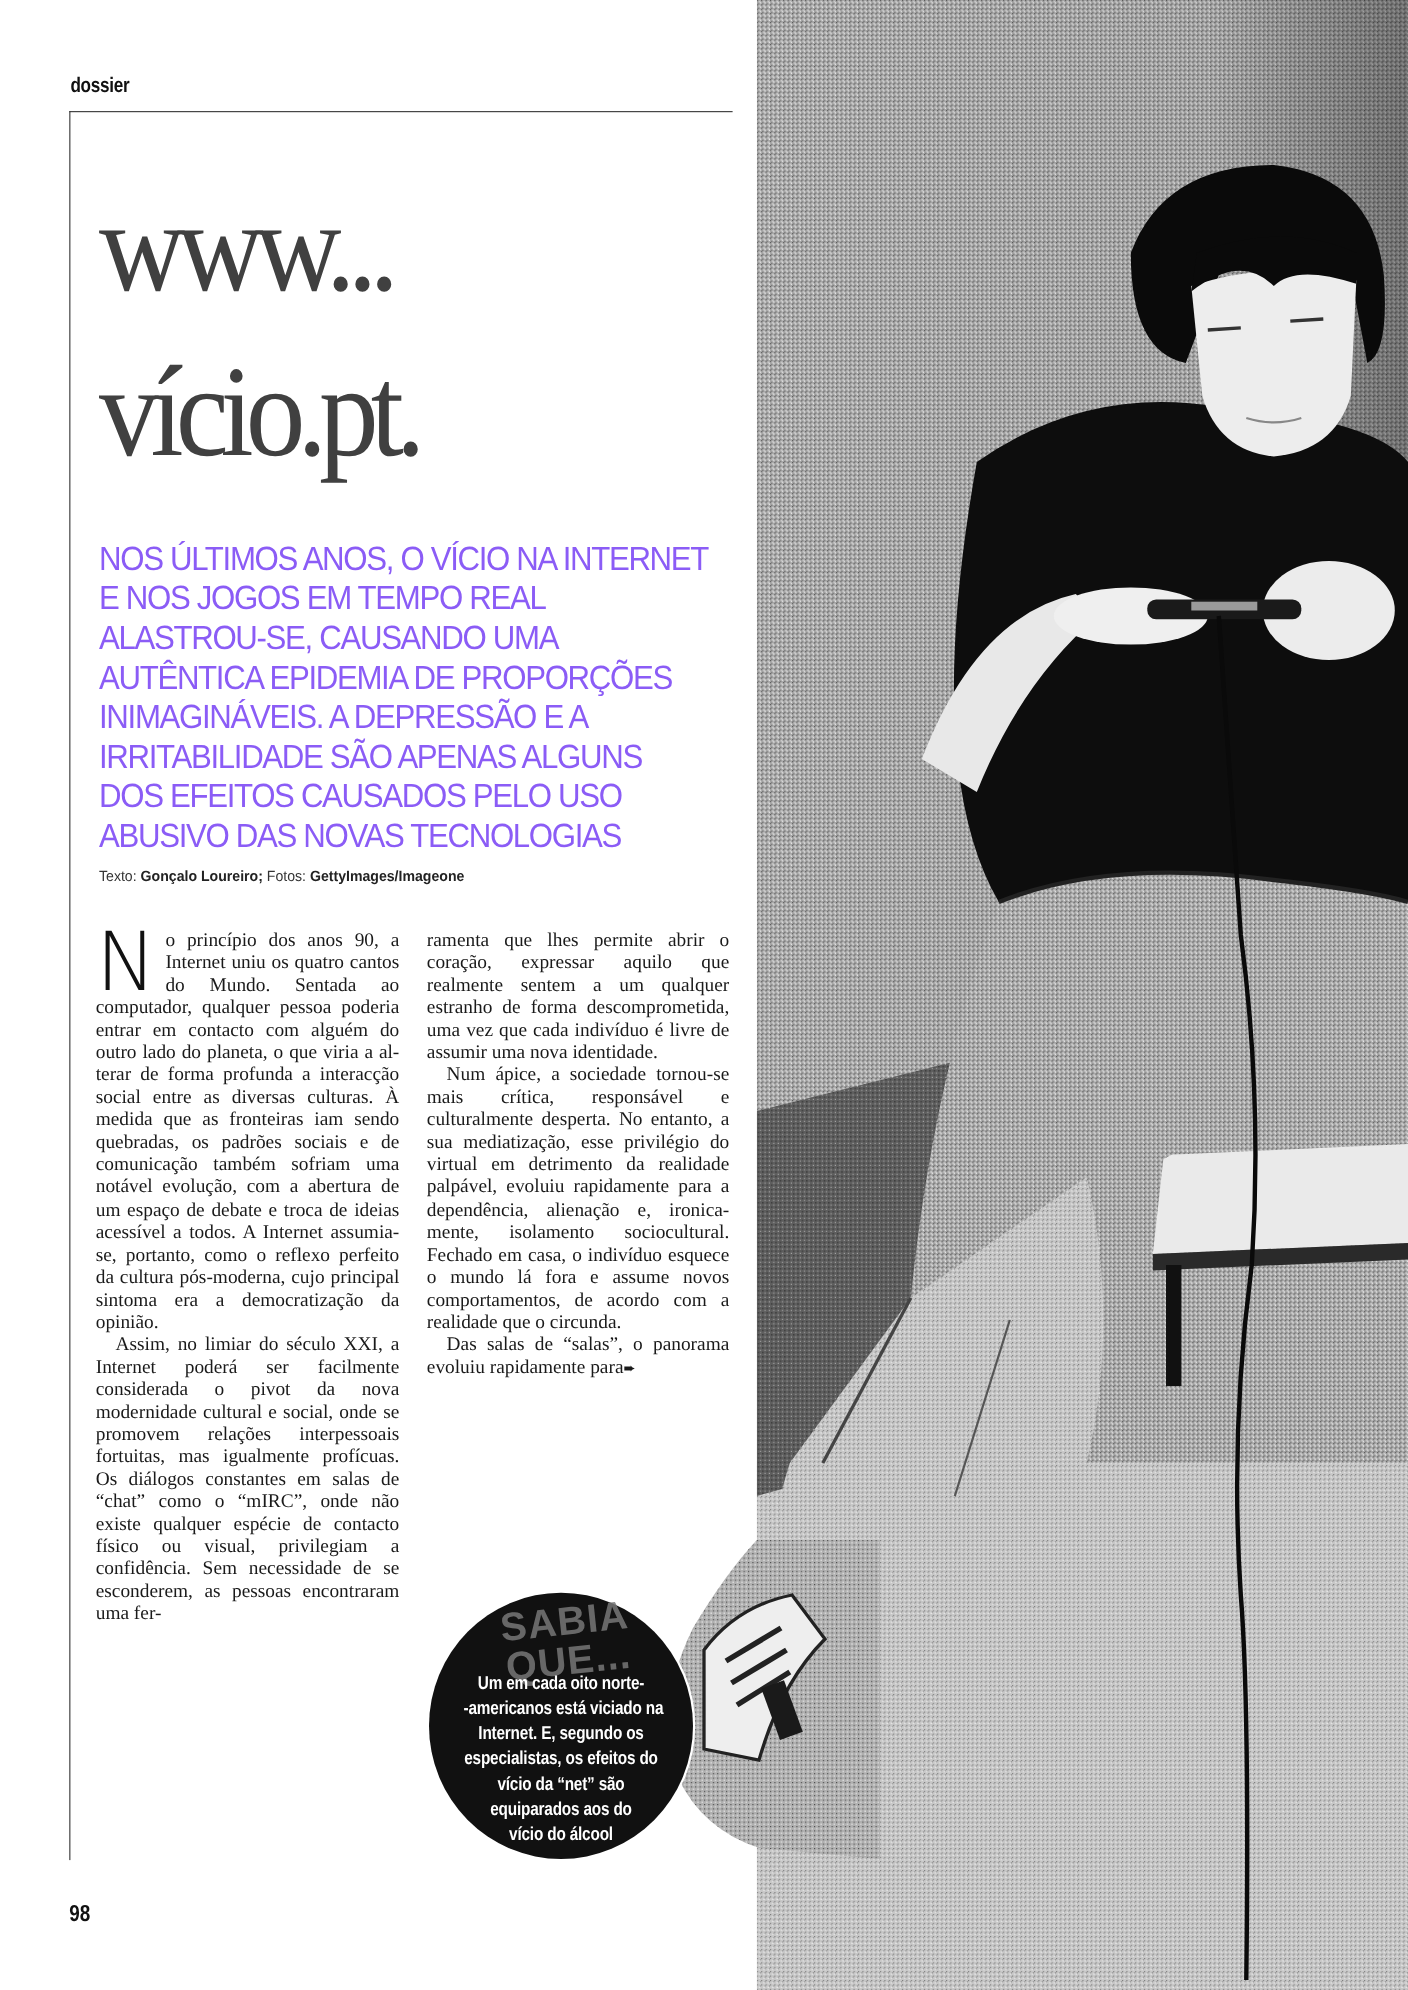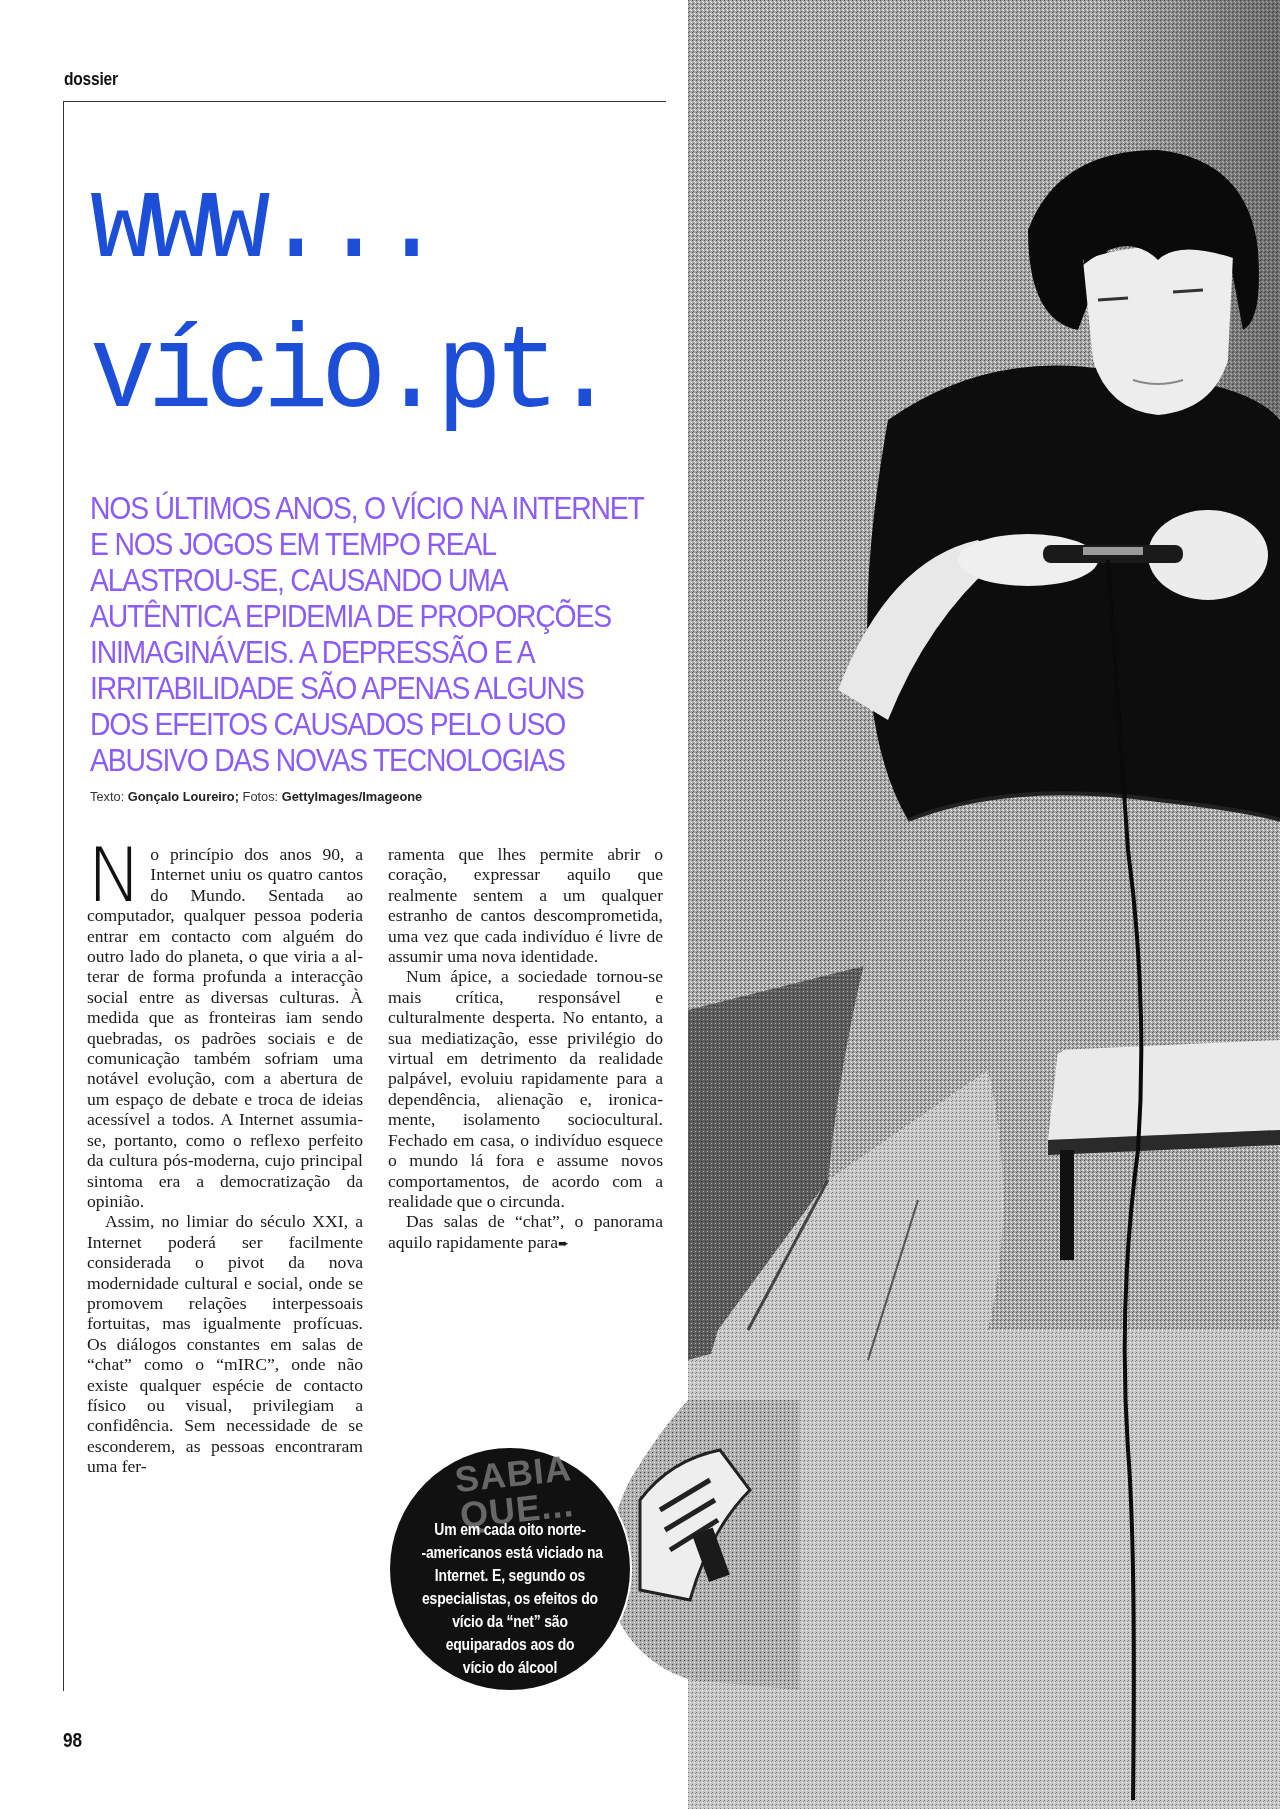--- a/index.html
+++ b/index.html
@@ -3,21 +3,21 @@
 <meta charset="utf-8">
 <style>
   html, body { margin: 0; padding: 0; }
   body { width: 1280px; height: 1809px; position: relative; background: #ffffff; overflow: hidden; font-family: "DejaVu Serif", serif; color: #111; }
 
   .section-label { position: absolute; left: 64px; top: 68px; font-family: "Liberation Sans", sans-serif; font-weight: bold; font-size: 19px; letter-spacing: -0.3px; transform: scaleX(0.82); transform-origin: left top; color: #111; }
 
   .frame-top { position: absolute; left: 63px; top: 101px; width: 603px; height: 0; border-top: 1.5px solid #333; }
   .frame-left { position: absolute; left: 63px; top: 101px; width: 0; height: 1590px; border-left: 1.5px solid #333; }
 
-  .title { position: absolute; left: 90px; top: 150px; font-family: Liberation Mono, monospace; font-weight: 200; font-size: 118px; line-height: 150px; letter-spacing: -8px; color: #1d4ed8; }
+  .title { position: absolute; left: 90px; top: 150px; font-family: Liberation Serif, serif; font-weight: 200; font-size: 118px; line-height: 150px; letter-spacing: -8px; color: #404040; }
   .title .line { display: block; transform: scaleX(0.92); transform-origin: left; white-space: nowrap; -webkit-text-stroke: 0; }
   .title .l1 { font-weight: normal; }
 
   .standfirst { position: absolute; left: 90px; top: 490px; width: 600px; font-family: "Liberation Sans", sans-serif; font-size: 30.5px; line-height: 36px; color: #8b5cf6; letter-spacing: -1.3px; font-weight: normal; }
   .standfirst span { display: block; white-space: nowrap; transform: scaleX(0.93); transform-origin: left; }
 
   .credits { position: absolute; left: 90px; top: 789px; font-family: "Liberation Sans", sans-serif; font-size: 13.5px; color: #222; transform: scaleX(0.95); transform-origin: left; white-space: nowrap; }
   .credits .lbl { font-weight: normal; color: #333; }
   .credits b { font-weight: bold; }
 
@@ -149,23 +149,23 @@
   <b>GettyImages/Imageone</b>
 </div>
 
 <div class="col col1">
   <span class="dropcap">N</span>
   <p class="first">o princípio dos anos 90, a Internet uniu os quatro cantos do Mundo. Sentada ao computador, qual­quer pessoa poderia entrar em contacto com alguém do outro lado do planeta, o que viria a al­terar de forma profunda a inter­acção social entre as diversas culturas. À medida que as fron­teiras iam sendo quebradas, os padrões sociais e de comunica­ção também sofriam uma notá­vel evolução, com a abertura de um espaço de debate e troca de ideias acessível a todos. A Internet assumia-se, portanto, como o reflexo perfeito da cul­tura pós-moderna, cujo princi­pal sintoma era a democratiza­ção da opinião.</p>
   <p>Assim, no limiar do século XXI, a Internet poderá ser facil­mente considerada o pivot da nova modernidade cultural e social, onde se promovem rela­ções interpessoais fortuitas, mas igualmente profícuas. Os diálo­gos constantes em salas de “chat” como o “mIRC”, onde não existe qualquer espécie de contacto físico ou visual, privi­legiam a confidência. Sem ne­cessidade de se esconderem, as pessoas encontraram uma fer-</p>
 </div>
 
 <div class="col col2">
-  <p class="first">ramenta que lhes permite abrir o coração, expressar aquilo que realmente sentem a um qual­quer estranho de cantos des­comprometida, uma vez que cada indivíduo é livre de assu­mir uma nova identidade.</p>
+  <p class="first">ramenta que lhes permite abrir o coração, expressar aquilo que realmente sentem a um qual­quer estranho de forma des­comprometida, uma vez que cada indivíduo é livre de assu­mir uma nova identidade.</p>
   <p>Num ápice, a sociedade tor­nou-se mais crítica, responsável e culturalmente desperta. No entanto, a sua mediatização, esse privilégio do virtual em de­trimento da realidade palpável, evoluiu rapidamente para a de­pendência, alienação e, ironica­mente, isolamento sociocultu­ral. Fechado em casa, o indiví­duo esquece o mundo lá fora e assume novos comportamentos, de acordo com a realidade que o circunda.</p>
-  <p><span>Das salas de “chat”, o panora­ma aquilo rapidamente para</span><span class="cont-arrow">➨</span></p>
+  <p><span>Das salas de “salas”, o panora­ma evoluiu rapidamente para</span><span class="cont-arrow">➨</span></p>
 </div>
 
 <div class="callout">
   <div class="callout-title">SABIA
 QUE...</div>
   <div class="callout-text">
     <span>Um em cada oito norte-</span>
     <span>-americanos está viciado na</span>
     <span>Internet. E, segundo os</span>
     <span>especialistas, os efeitos do</span>

